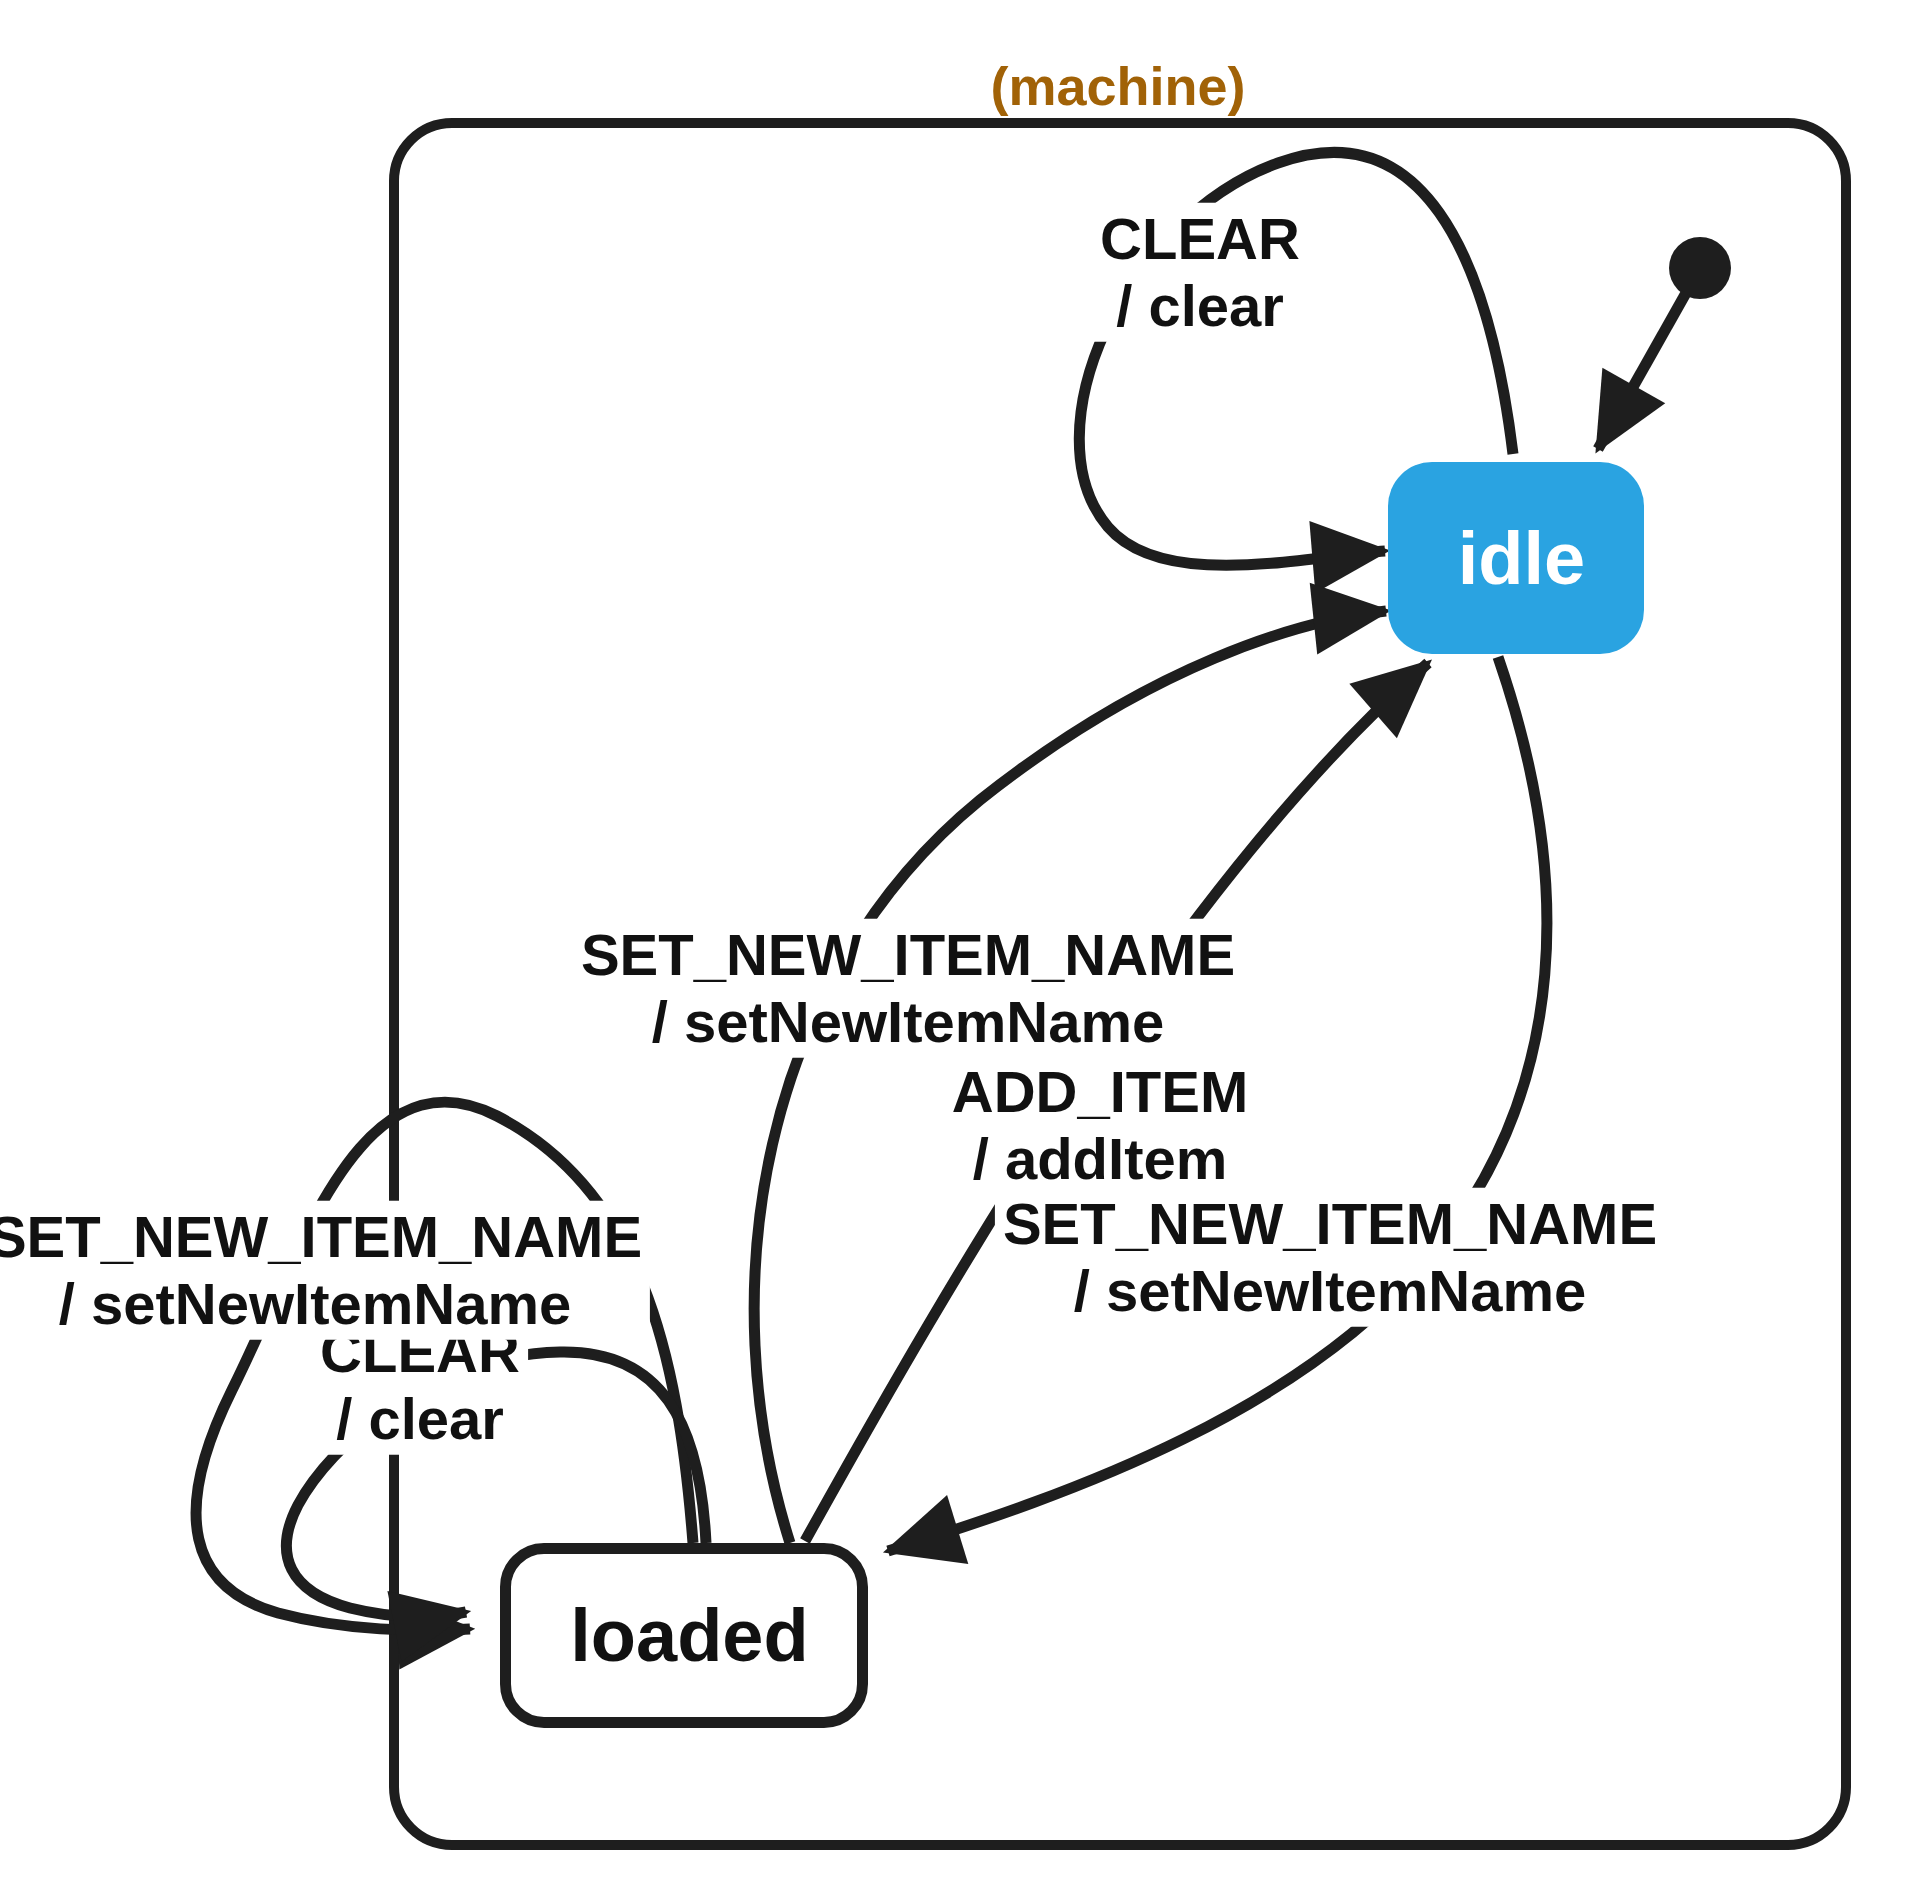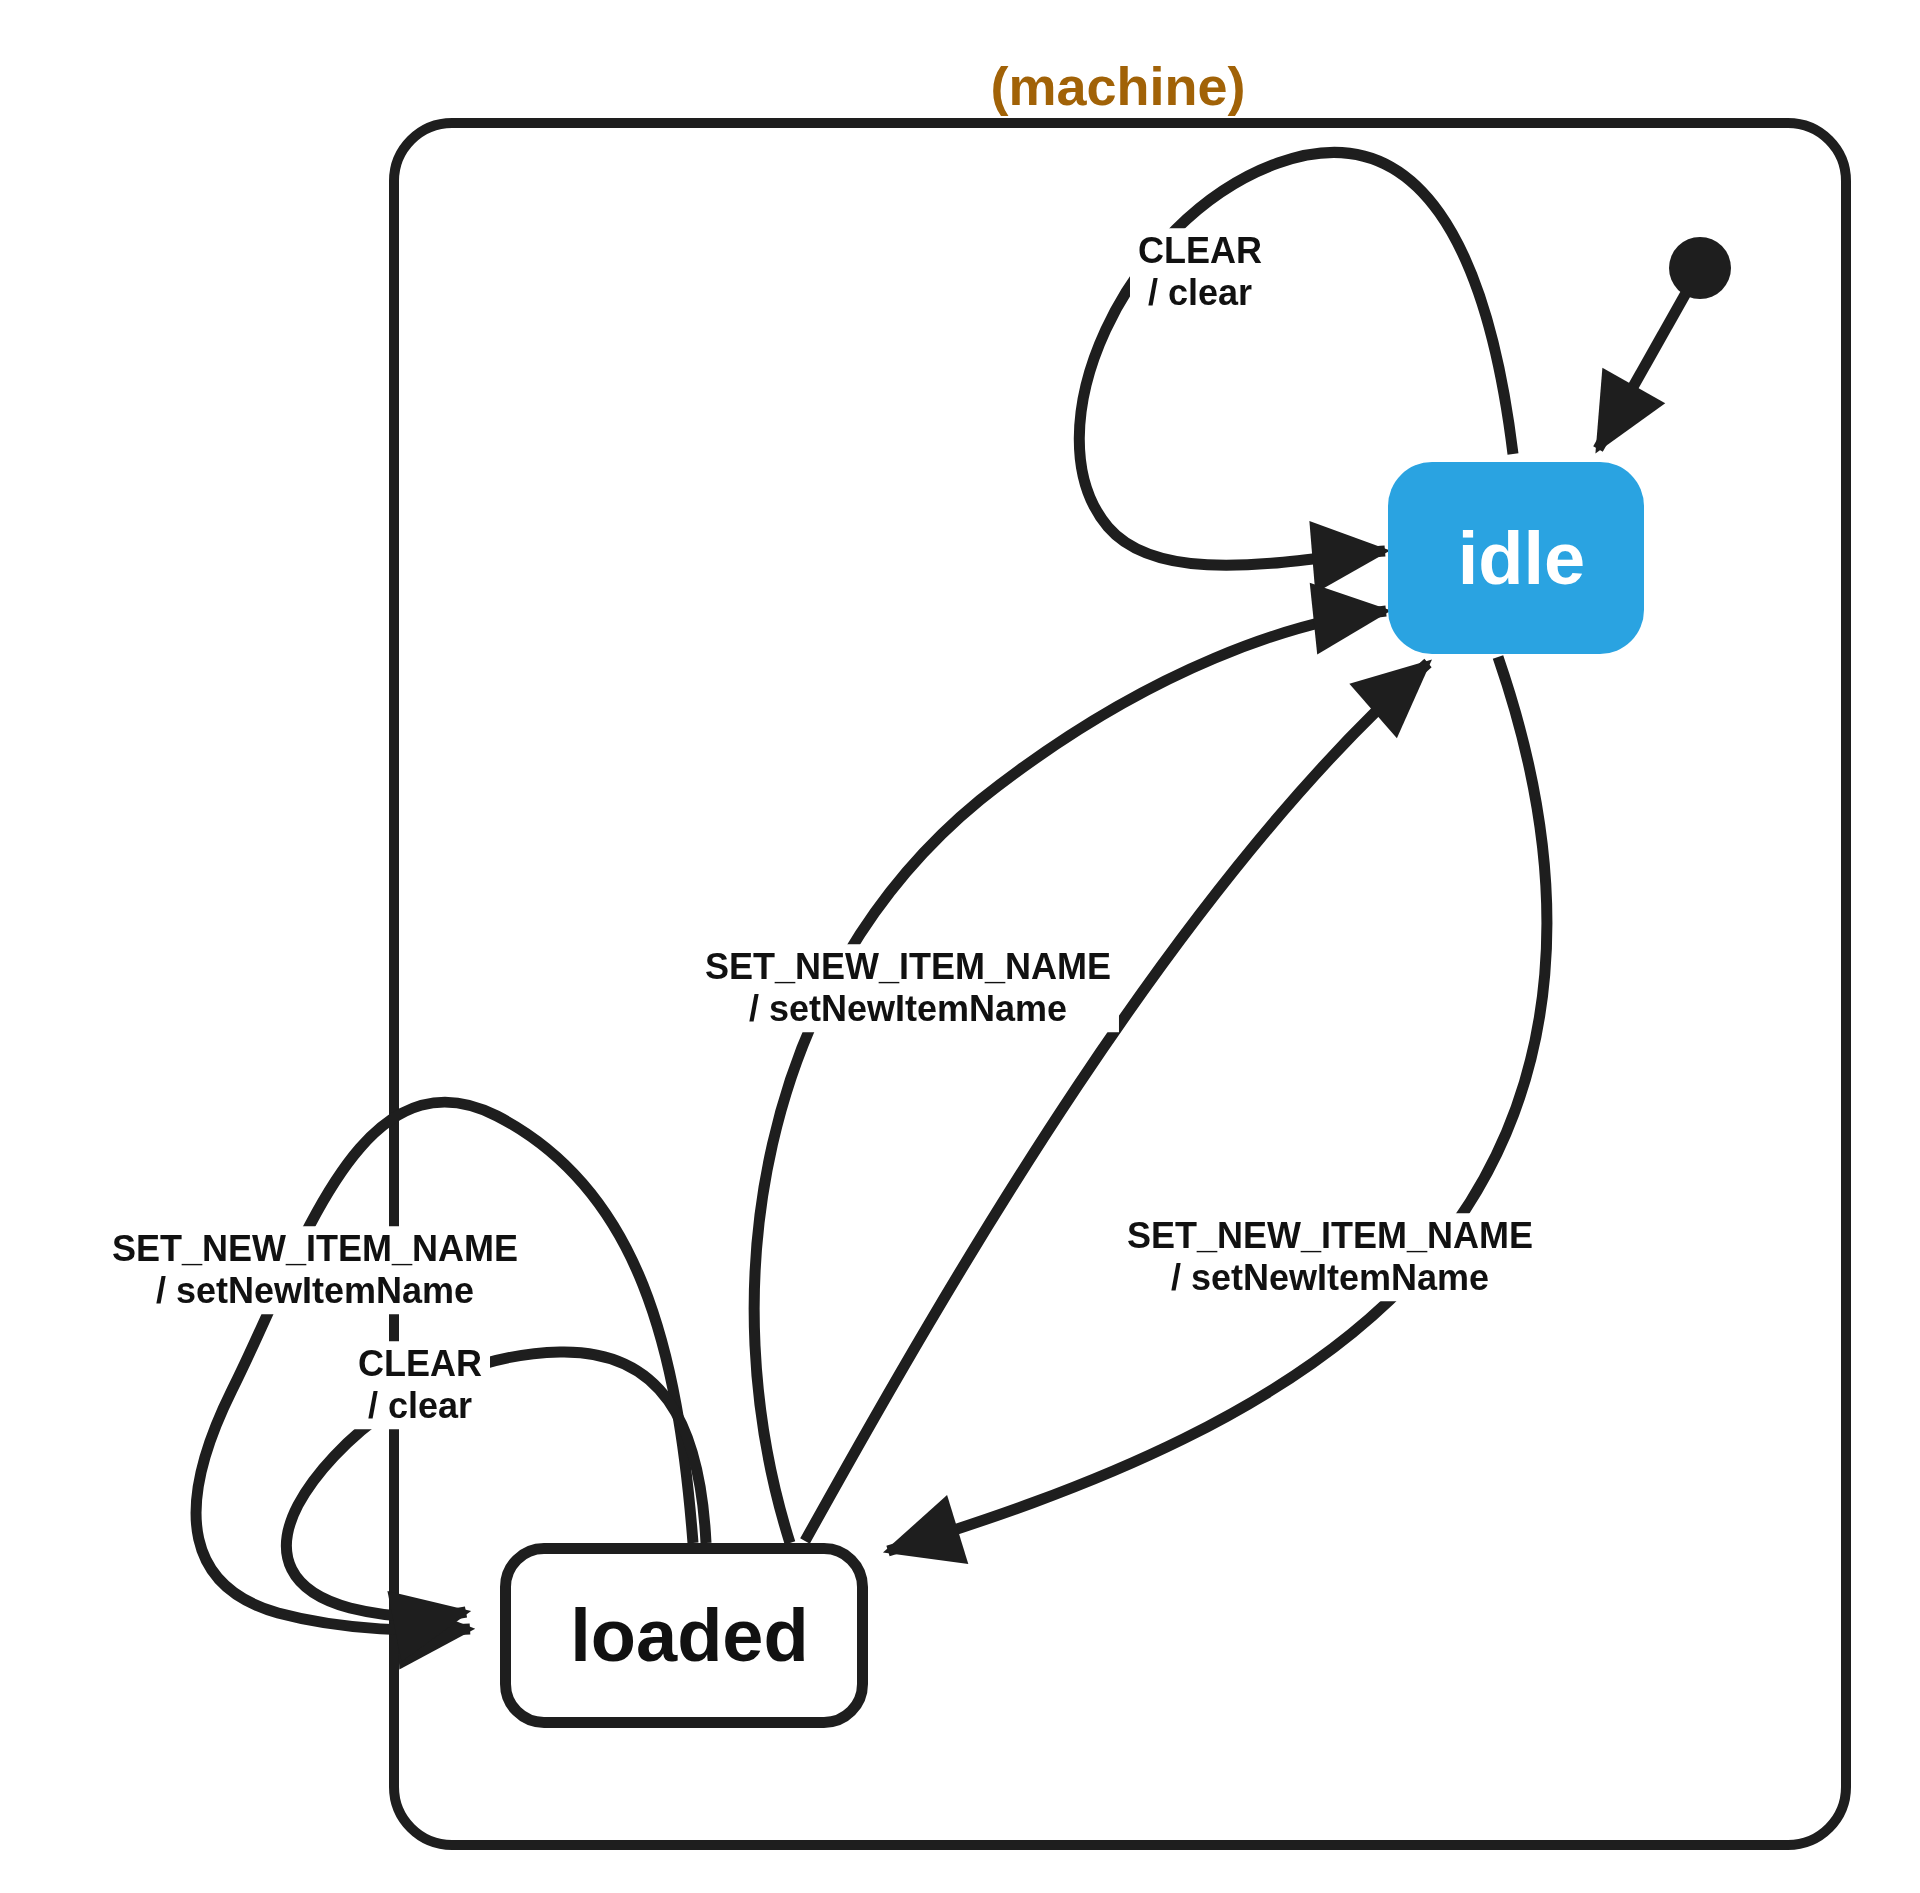--- a/index.html
+++ b/index.html
@@ -12,21 +12,21 @@
   }
   .canvas svg{position:absolute;left:0;top:0;}
   .edge{fill:none;stroke:#1e1e1e;stroke-width:11;}
   .boundary{fill:none;stroke:#1e1e1e;stroke-width:10;}
   .tlabel{
     position:absolute;
     transform:translate(-50%,-50%);
     background:#ffffff;
     color:#111111;
     font-weight:bold;
-    font-size:36px;
+    font-size:58px;
     line-height:1.16;
     text-align:center;
     white-space:nowrap;
     padding:2px 8px;
   }
   .title{
     position:absolute;
     transform:translate(-50%,-50%);
     background:#ffffff;
     color:#a16207;
@@ -89,20 +89,24 @@
   <div class="tlabel" style="left:1200px;top:272px">
     <div>CLEAR</div>
     <div>/ clear</div>
   </div>
 
   <div class="tlabel" style="left:908px;top:988px">
     <div>SET_NEW_ITEM_NAME</div>
     <div>/ setNewItemName</div>
   </div>
 
+  <div class="tlabel" style="left:1100px;top:1125px">
+    <div>ADD_ITEM</div>
+    <div>/ addItem</div>
+  </div>
 
   <div class="tlabel" style="left:1330px;top:1257px">
     <div>SET_NEW_ITEM_NAME</div>
     <div>/ setNewItemName</div>
   </div>
 
   <div class="tlabel" style="left:420px;top:1385px">
     <div>CLEAR</div>
     <div>/ clear</div>
   </div>

